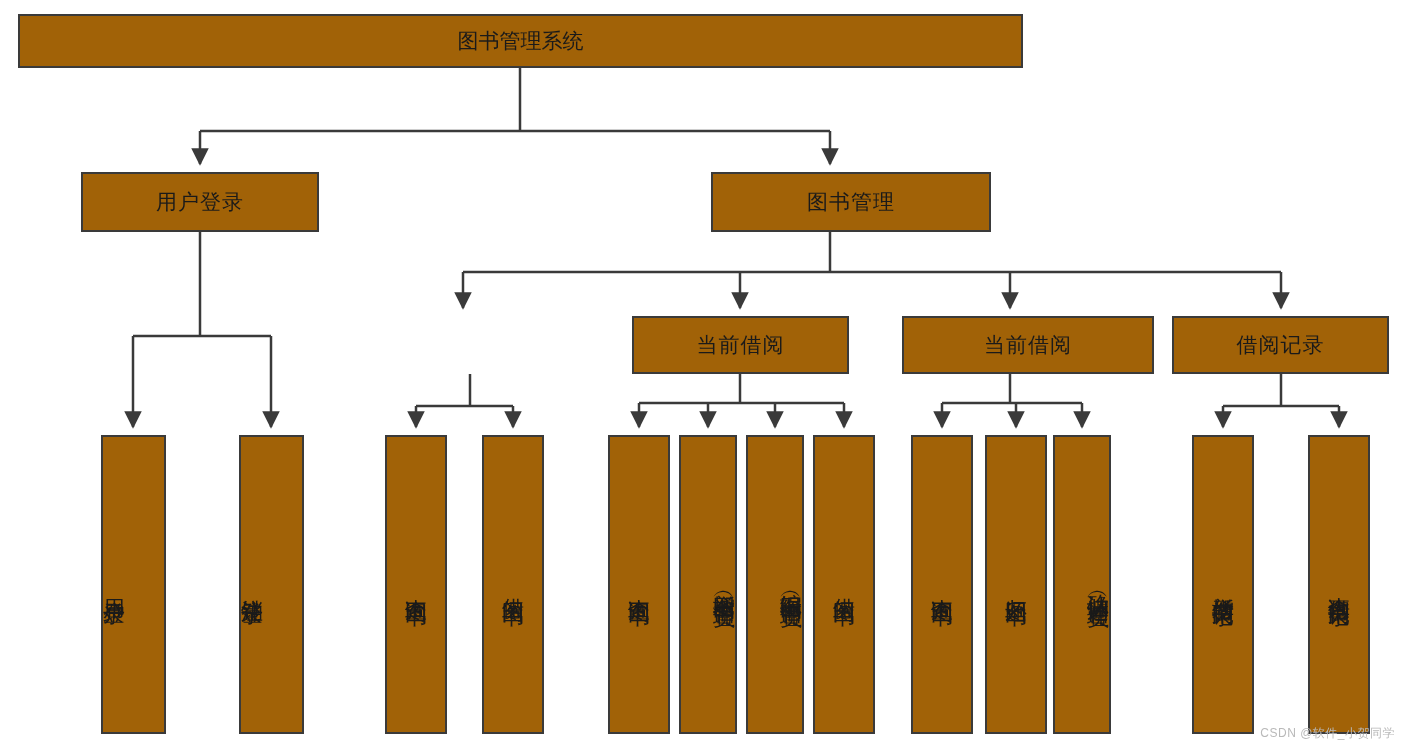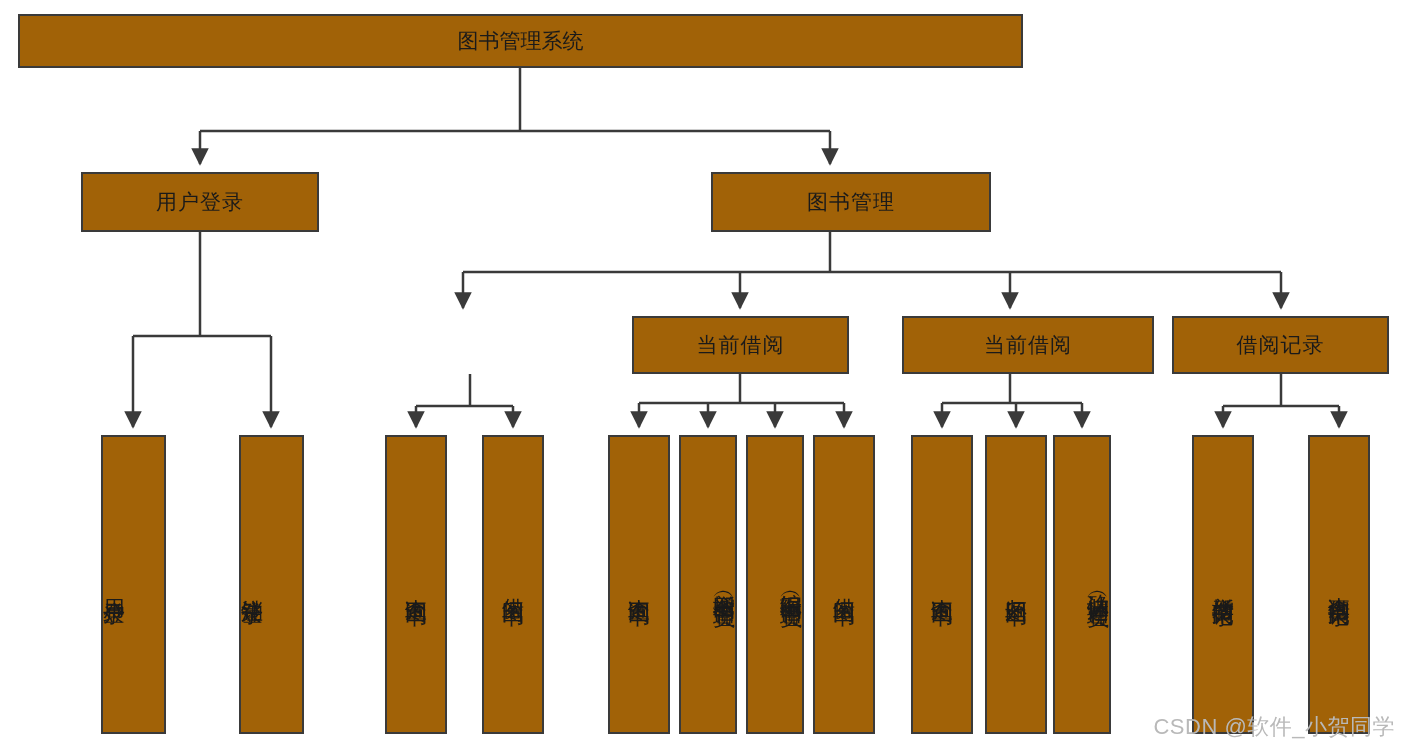--- a/index.html
+++ b/index.html
@@ -64,21 +64,21 @@
   .node.v.align-top {
     align-items: flex-start;
   }
   .node.v.align-bottom {
     align-items: flex-end;
   }
   .watermark {
     position: absolute;
     right: 10px;
     bottom: 5px;
-    font-size: 22px;
+    font-size: 12px;
     color: #b9b9b9;
     letter-spacing: 0.5px;
     white-space: nowrap;
   }
 </style>
 </head>
 <body>
 
 <div id="canvas">
 

